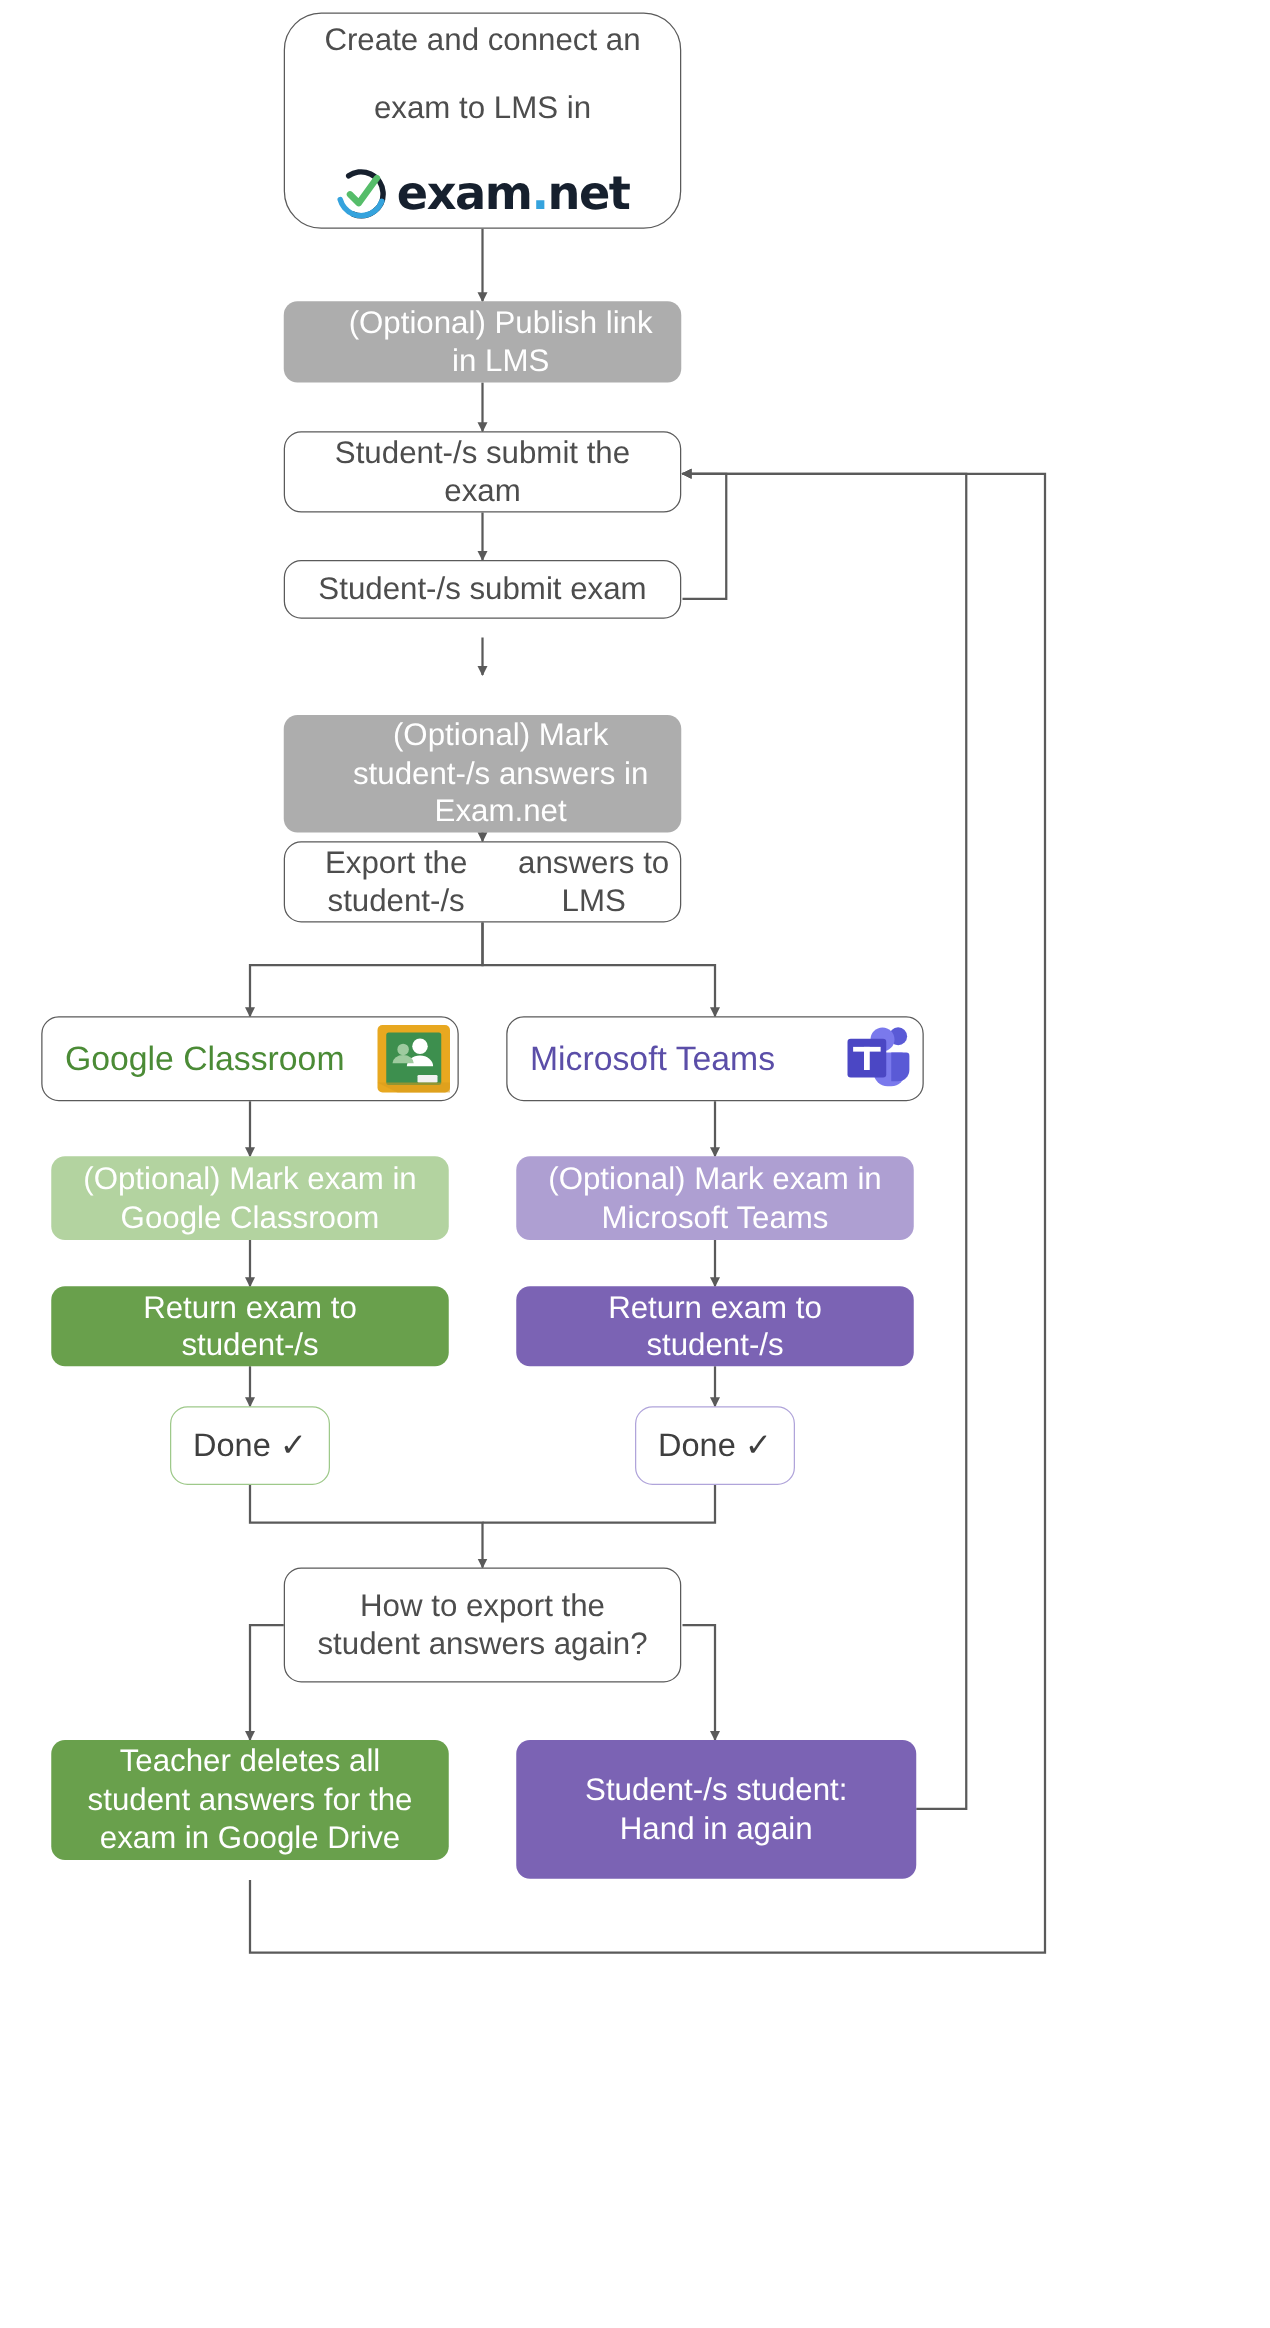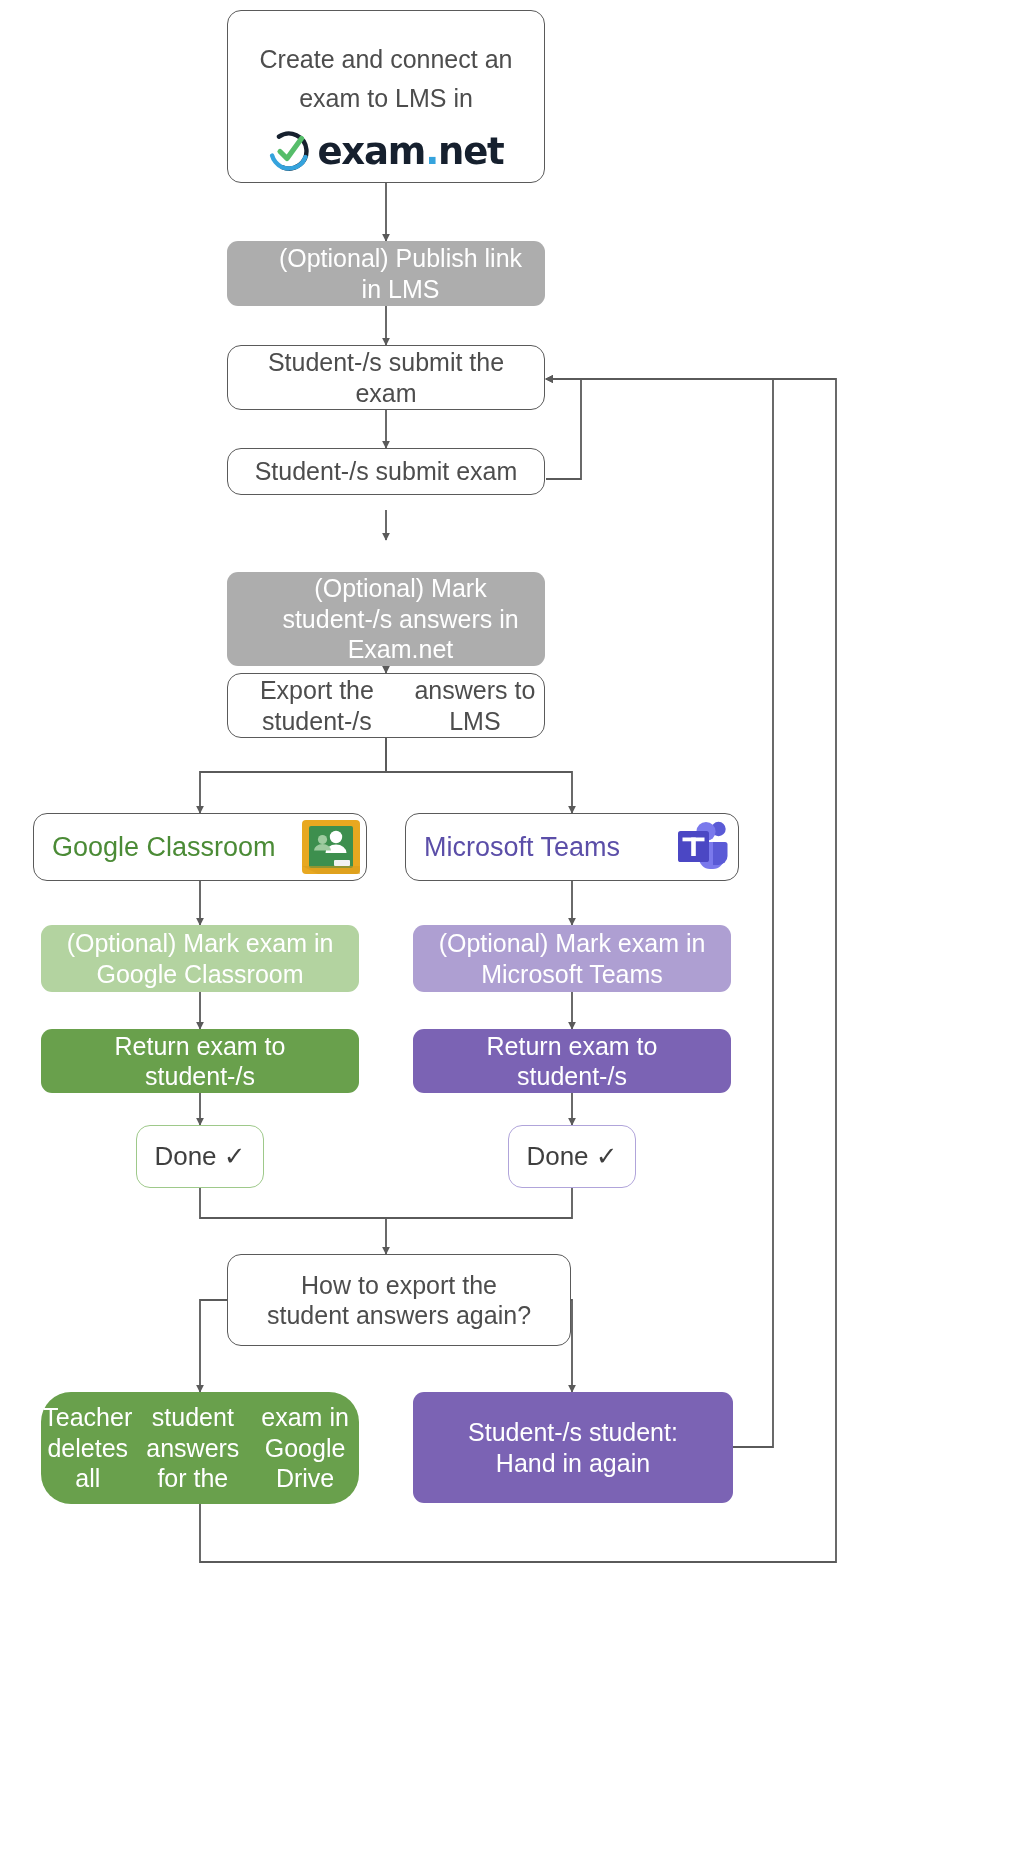--- a/index.html
+++ b/index.html
@@ -99,23 +99,24 @@
     background: #ffffff;
     border: 1.6px solid #b0a4da;
     border-radius: 14px;
     color: #3f3f3f;
     font-size: 25px;
   }
 
   
   #node-start {
     flex-direction: column;
-    justify-content: flex-end;
-    gap: 8px;
+    justify-content: flex-start;
+    gap: 23px;
     padding: 6px 14px 10px;
+    border-radius: 30px;
   }
   #node-start .start-text {
     font-size: 25px;
     color: #4d4d4d;
     line-height: 1.25;
   }
   .examnet-logo {
     display: flex;
     align-items: center;
     justify-content: center;
@@ -302,26 +303,26 @@
   </div>
 
   <div class="node n-done-green" style="left:136px; top:1125px; width:128px; height:63px;">
     <span class="lbl check-glyph">Done ✓</span>
   </div>
 
   <div class="node n-done-purple" style="left:508px; top:1125px; width:128px; height:63px;">
     <span class="lbl check-glyph">Done ✓</span>
   </div>
 
-  <div class="node n-white" style="left:227px; top:1254px; width:344px; height:92px; flex-direction:column;">
+  <div class="node n-white" style="left:227px; top:1254px; width:318px; height:92px; flex-direction:column;">
     <span class="lbl">How to export the</span>
     <span class="lbl">student answers again?</span>
   </div>
 
-  <div class="node n-greendark" style="left:41px; top:1392px; width:318px; height:112px; border-radius:30px;">
+  <div class="node n-greendark" style="left:41px; top:1392px; width:318px; height:96px; flex-direction:column;">
     <span class="lbl">Teacher deletes all</span>
     <span class="lbl">student answers for the</span>
     <span class="lbl">exam in Google Drive</span>
   </div>
 
   <div class="node n-purpledark" style="left:413px; top:1392px; width:320px; height:111px; flex-direction:column;">
     <span class="lbl">Student-/s student:</span>
     <span class="lbl">Hand in again</span>
   </div>
 

